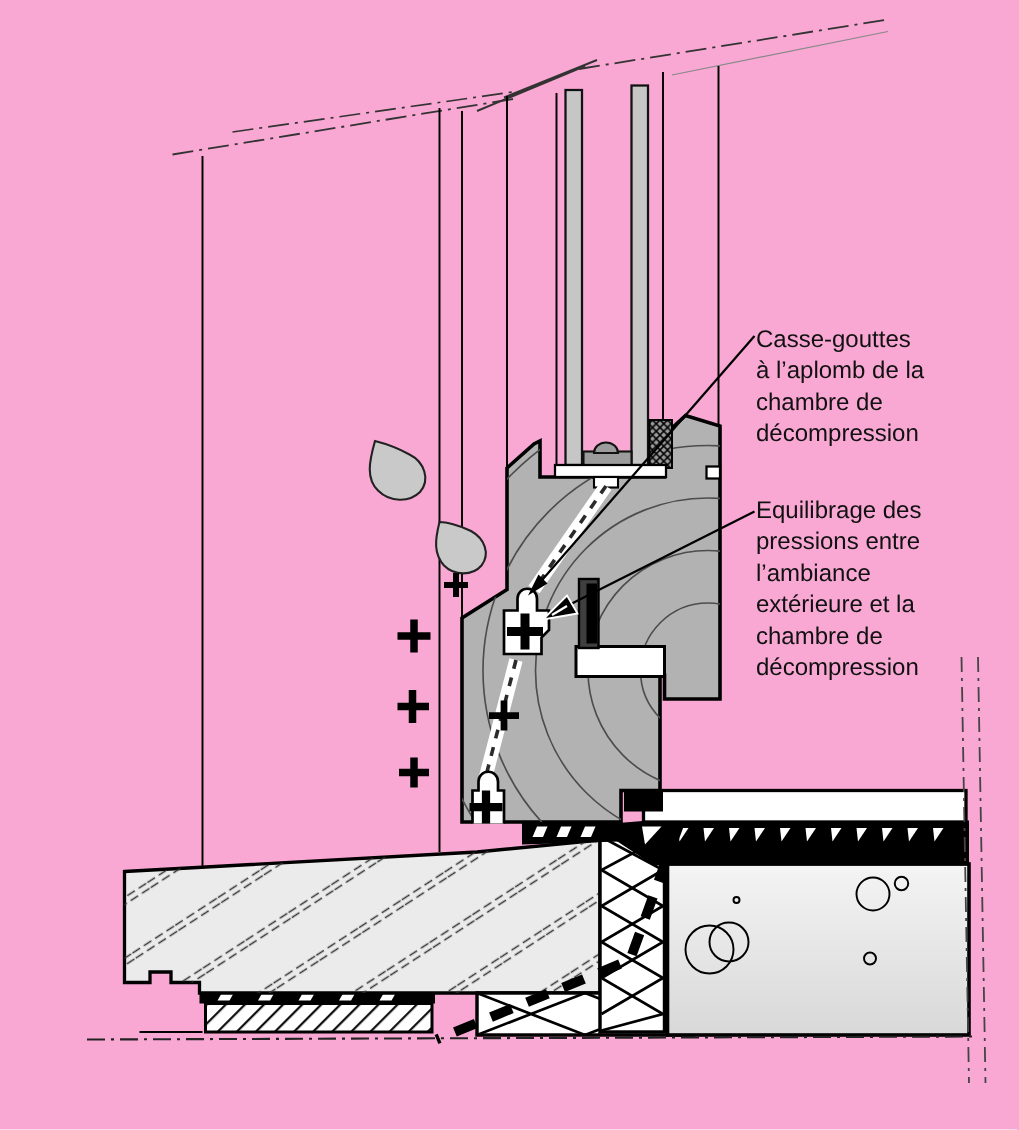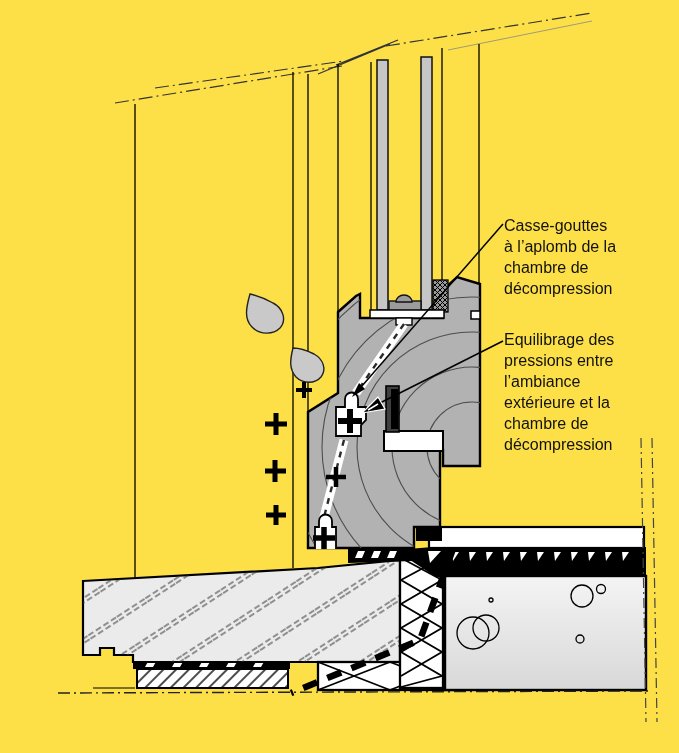--- a/index.html
+++ b/index.html
@@ -1,16 +1,16 @@
 <!DOCTYPE html>
 <html><head>
 <meta charset="utf-8">
 <style>
   html,body{margin:0;padding:0;background:#ffffff;}
-  .stage{position:relative;width:679px;height:753px;background:#fde047;overflow:hidden;
+  .stage{position:relative;width:679px;height:753px;background:#f9a8d4;overflow:hidden;
          font-family:"Liberation Sans", sans-serif;text-decoration:underline;}
   svg{position:absolute;left:0;top:0;}
   text{font-family:"Liberation Sans", sans-serif;font-size:16px;fill:#111;}
 </style>
 </head>
 <body>
 
 <div class="stage">
 <svg width="679" height="753" viewBox="0 0 679 753">
   <defs>

